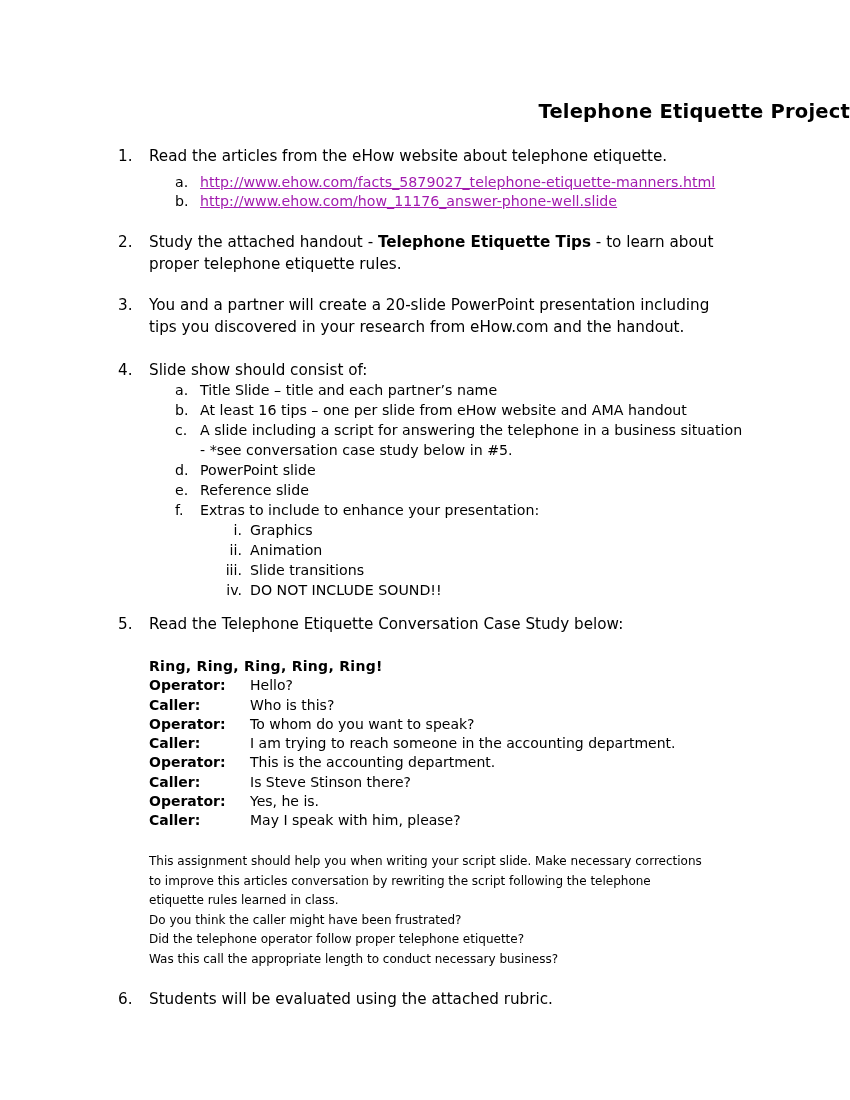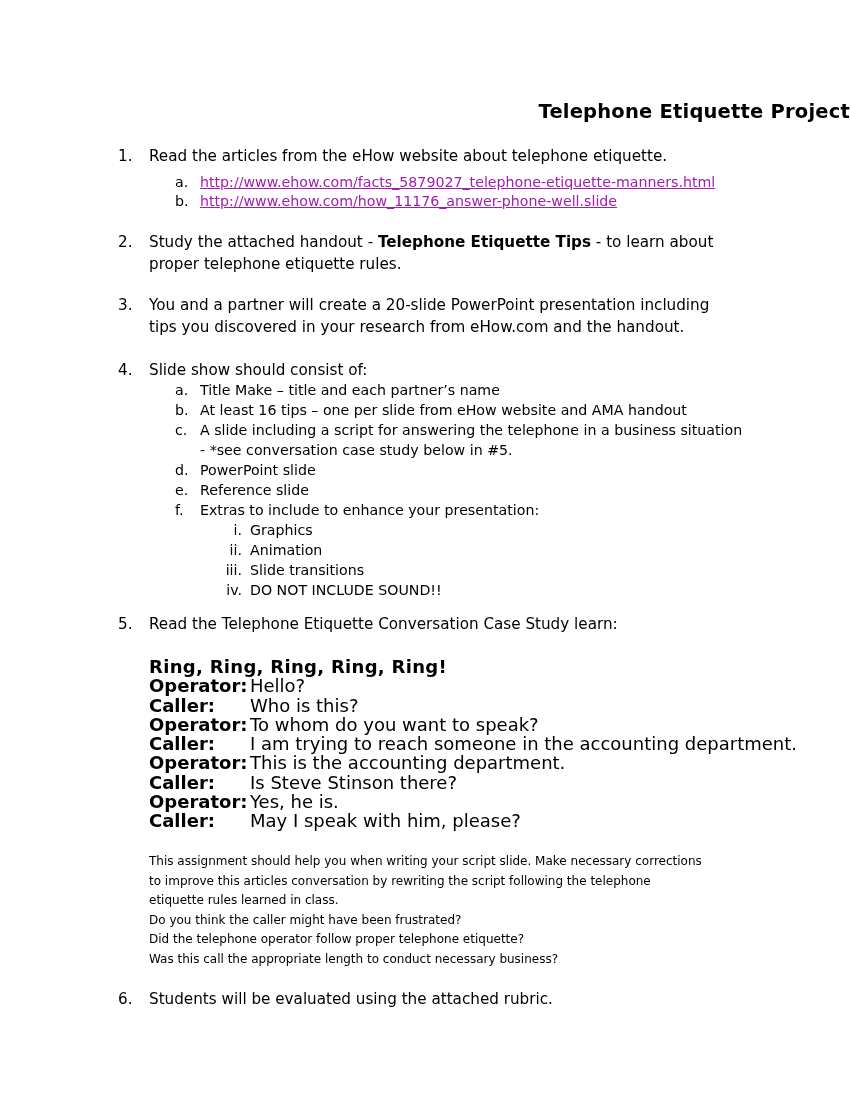--- a/index.html
+++ b/index.html
@@ -114,21 +114,21 @@
     color: #a21caf;
     text-decoration: underline;
     white-space: nowrap;
   }
 
   
   .dlg {
     position: absolute;
     left: 149px;
     width: 600px;
-    font-size: 18px;
+    font-size: 14px;
     line-height: 19.3px;
   }
   .dlg-row { position: relative; height: 19.3px; white-space: nowrap; }
   .dlg-speaker {
     position: absolute;
     left: 0;
     top: 0;
     font-weight: bold;
   }
   .dlg-line {
@@ -187,21 +187,21 @@
     <span class="tx">You and a partner will create a 20-slide PowerPoint presentation including tips you discovered in your research from eHow.com and the handout.</span>
   </div>
 
   <div class="li1" style="top:360px;">
     <span class="mk">4.</span>
     <span class="tx">Slide show should consist of:</span>
   </div>
 
   <div class="li2" style="top:381px;">
     <span class="mk">a.</span>
-    <span class="tx">Title Make – title and each partner’s name</span>
+    <span class="tx">Title Slide – title and each partner’s name</span>
   </div>
   <div class="li2" style="top:401px;">
     <span class="mk">b.</span>
     <span class="tx">At least 16 tips – one per slide from eHow website and AMA handout</span>
   </div>
   <div class="li2" style="top:421px; width:572px;">
     <span class="mk">c.</span>
     <span class="tx">A slide including a script for answering the telephone in a business situation - *see conversation case study below in #5.</span>
   </div>
   <div class="li2" style="top:461px;">
@@ -229,21 +229,21 @@
     <span class="mk">iii.</span>
     <span class="tx">Slide transitions</span>
   </div>
   <div class="li3" style="top:581px;">
     <span class="mk">iv.</span>
     <span class="tx">DO NOT INCLUDE SOUND!!</span>
   </div>
 
   <div class="li1" style="top:614px; width:640px;">
     <span class="mk">5.</span>
-    <span class="tx nowrap">Read the Telephone Etiquette Conversation Case Study learn:</span>
+    <span class="tx nowrap">Read the Telephone Etiquette Conversation Case Study below:</span>
   </div>
 
   <div class="dlg" style="top:657px;">
     <div class="dlg-ring">Ring, Ring, Ring, Ring, Ring!</div>
     <div class="dlg-row">
       <span class="dlg-speaker">Operator:</span>
       <span class="dlg-line">Hello?</span>
     </div>
     <div class="dlg-row">
       <span class="dlg-speaker">Caller:</span>

